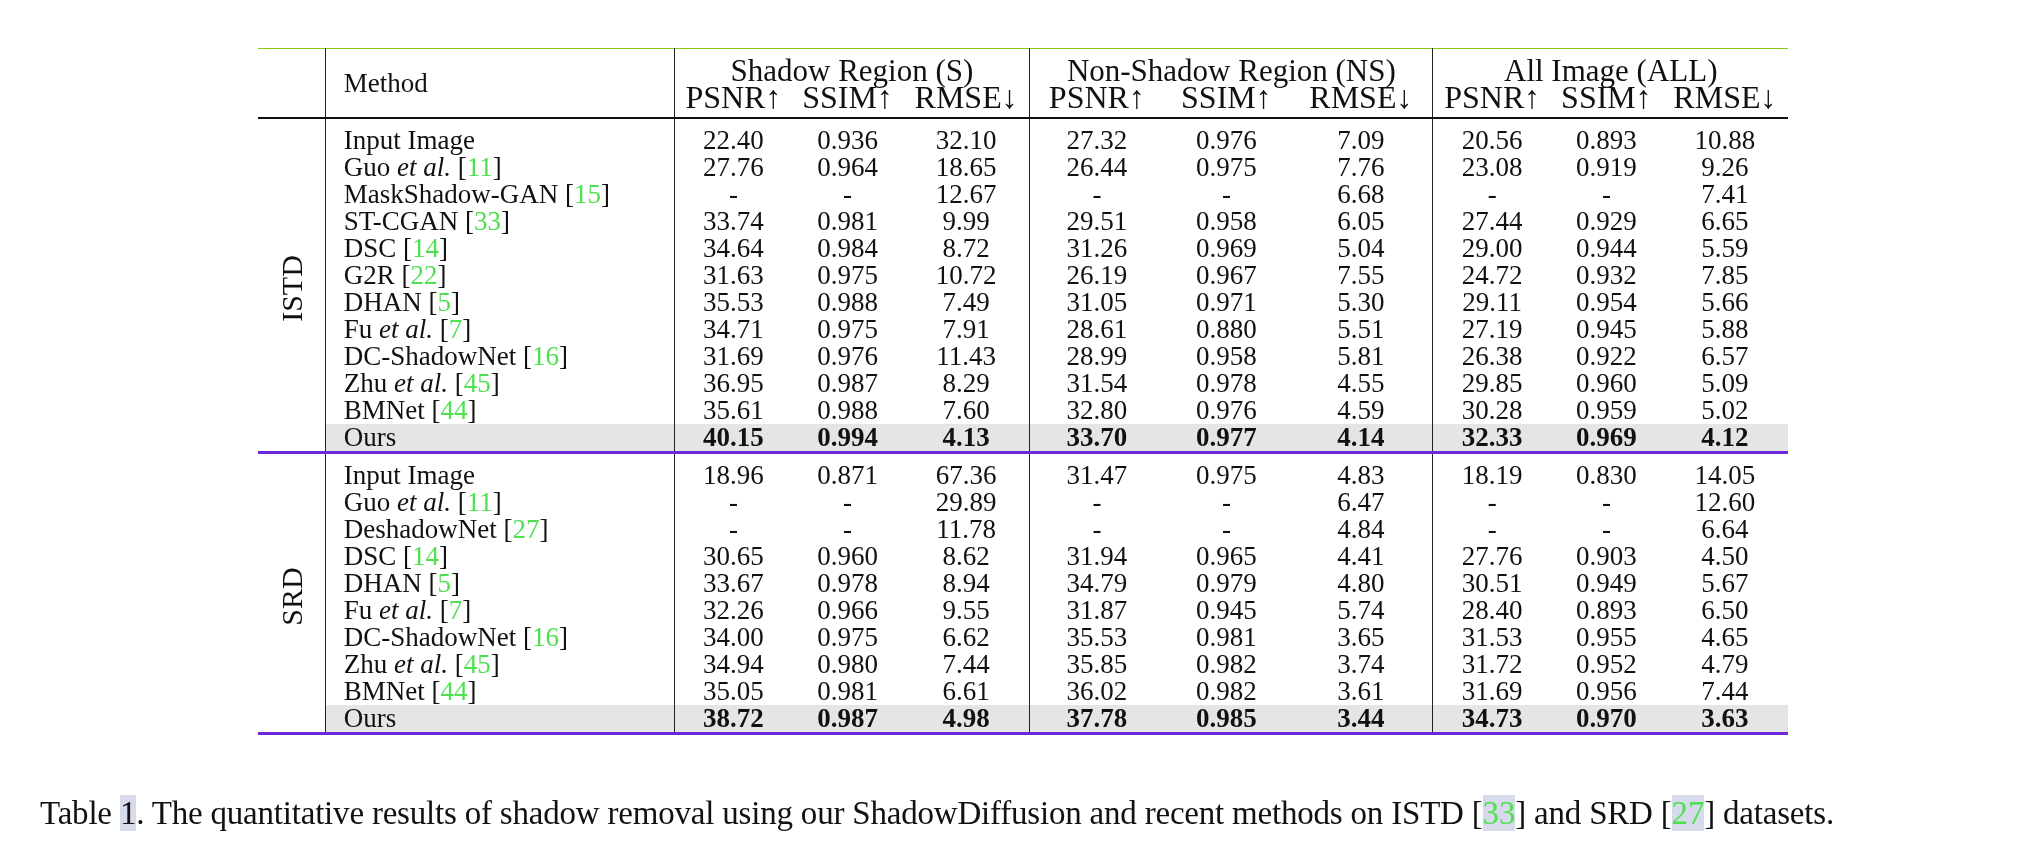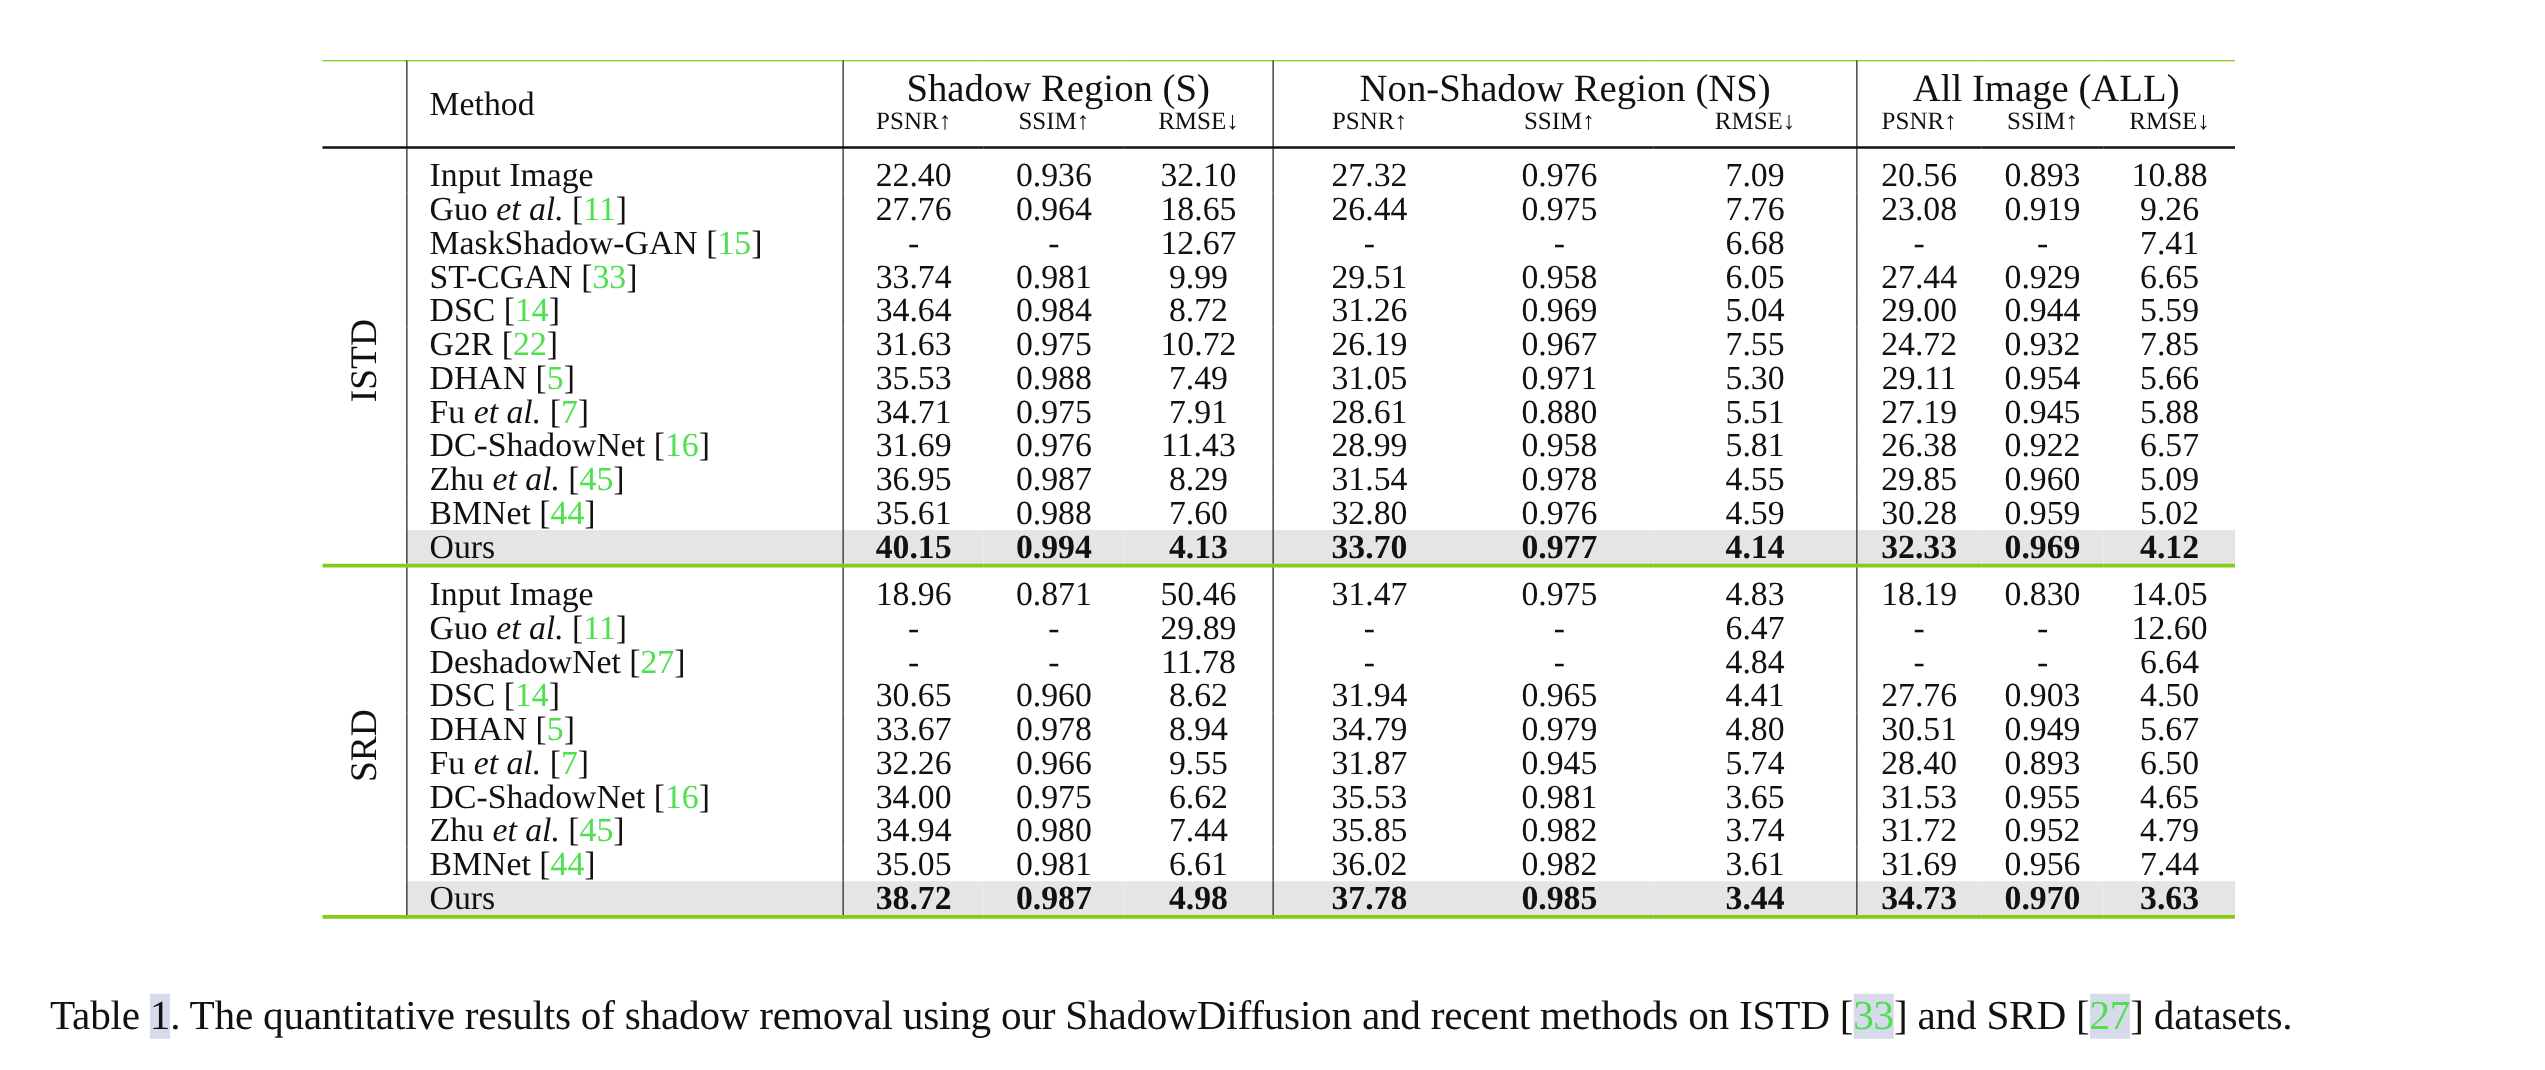--- a/index.html
+++ b/index.html
@@ -27,29 +27,29 @@
       font-size: 27px;
       line-height: 27px;
     }
     table.results td, table.results th {
       padding: 0;
       font-weight: normal;
       white-space: nowrap;
     }
     .rule-top { border-top: 1px solid #84cc16; }
     .rule-mid { border-top: 2px solid #111; }
-    .rule-bottom { border-bottom: 3px solid #84cc16; }
+    .rule-bottom { border-bottom: 3px solid #6d28d9; }
     .vsep { border-left: 1.5px solid #222; }
 
     .col-ds { width: 56px; }
     .col-method { width: 330px; padding-left: 18px !important; text-align: left; }
     .col-num { text-align: center; }
 
     .group-header { text-align: center; font-size: 31px; padding-top: 8px !important; }
-    .metric-header { text-align: center; font-size: 20px; padding-bottom: 6px !important; }
+    .metric-header { text-align: center; font-size: 32px; padding-bottom: 6px !important; }
     .method-header { text-align: left; padding-left: 18px !important; vertical-align: middle; }
 
     .ds-label {
       vertical-align: middle;
       text-align: center;
       position: relative;
     }
     .ds-label span {
       display: inline-block;
       transform: rotate(-90deg);
@@ -249,21 +249,21 @@
           <td class="col-num hl">0.969</td>
           <td class="col-num hl">4.12</td>
         </tr>
       </tbody>
     <tbody id="tbody-srd">
         <tr class="first-row rule-mid">
           <td class="col-ds ds-label" rowspan="10"><span>SRD</span></td>
           <td class="col-method vsep"><span>Input Image</span></td>
           <td class="col-num vsep">18.96</td>
           <td class="col-num">0.871</td>
-          <td class="col-num">50.46</td>
+          <td class="col-num">67.36</td>
           <td class="col-num vsep">31.47</td>
           <td class="col-num">0.975</td>
           <td class="col-num">4.83</td>
           <td class="col-num vsep">18.19</td>
           <td class="col-num">0.830</td>
           <td class="col-num">14.05</td>
         </tr>
         <tr>
           <td class="col-method vsep"><span>Guo </span><span class="ital">et al.</span> [<span class="cite">11</span>]</td>
           <td class="col-num vsep">-</td>

